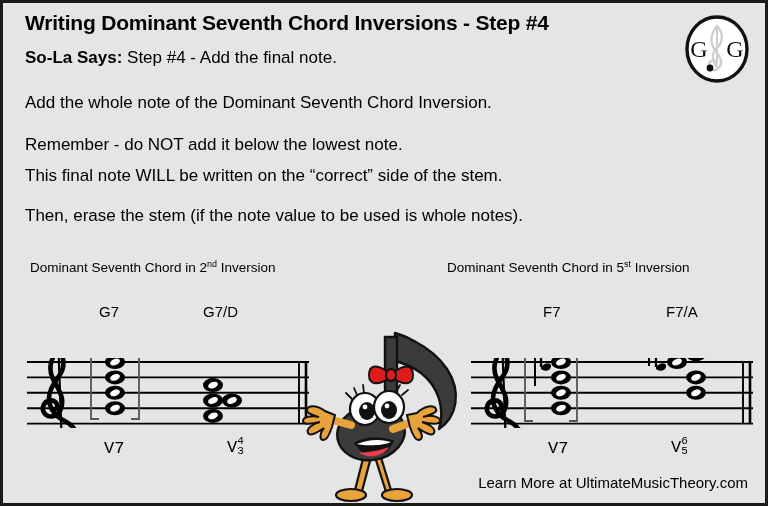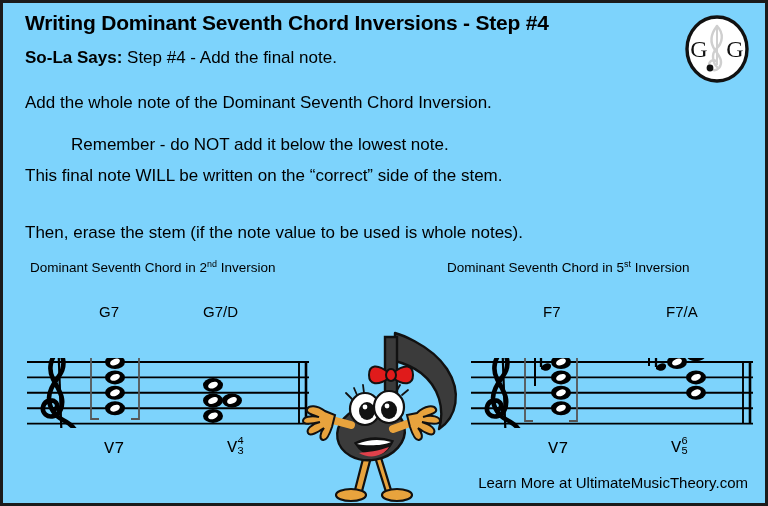--- a/index.html
+++ b/index.html
@@ -1,36 +1,36 @@
 <!DOCTYPE html>
 <html><head>
 <meta charset="utf-8">
 <style>
   html,body{margin:0;padding:0;background:#fff;}
   body{width:768px;height:506px;overflow:hidden;font-family:"Liberation Sans",sans-serif;color:#000;}
 
   .page{position:relative;width:768px;height:506px;box-sizing:border-box;
-        border:3px solid #1b1b1b;background:#7dd3fc;}
+        border:3px solid #1b1b1b;background:#e5e5e5;}
 
   
   .title{position:absolute;left:22px;top:8px;font-size:21px;font-weight:bold;
          letter-spacing:-0.2px;white-space:nowrap;}
 
   .logo{position:absolute;right:14px;top:10px;width:68px;height:72px;}
 
   
   .sola-line{position:absolute;left:22px;top:45px;font-size:17px;white-space:nowrap;}
   .sola-line .lead{font-weight:bold;}
   .sola-line .rest{font-weight:normal;}
 
   .para{position:absolute;left:22px;font-size:17px;white-space:nowrap;}
   .p1{top:90px;}
-  .p2{top:132px;margin-left:46px;}
+  .p2{top:132px;}
   .p3{top:163px;text-align:right;}
-  .p4{top:220px;text-align:right;}
+  .p4{top:203px;text-align:right;}
 
   
   .caption{position:absolute;font-size:13.5px;white-space:nowrap;}
   .cap-left{left:27px;top:257px;}
   .cap-right{left:444px;top:257px;}
 
   sup{font-size:0.66em;vertical-align:super;line-height:0;}
 
   
   .chordsym{position:absolute;font-size:15px;white-space:nowrap;}

